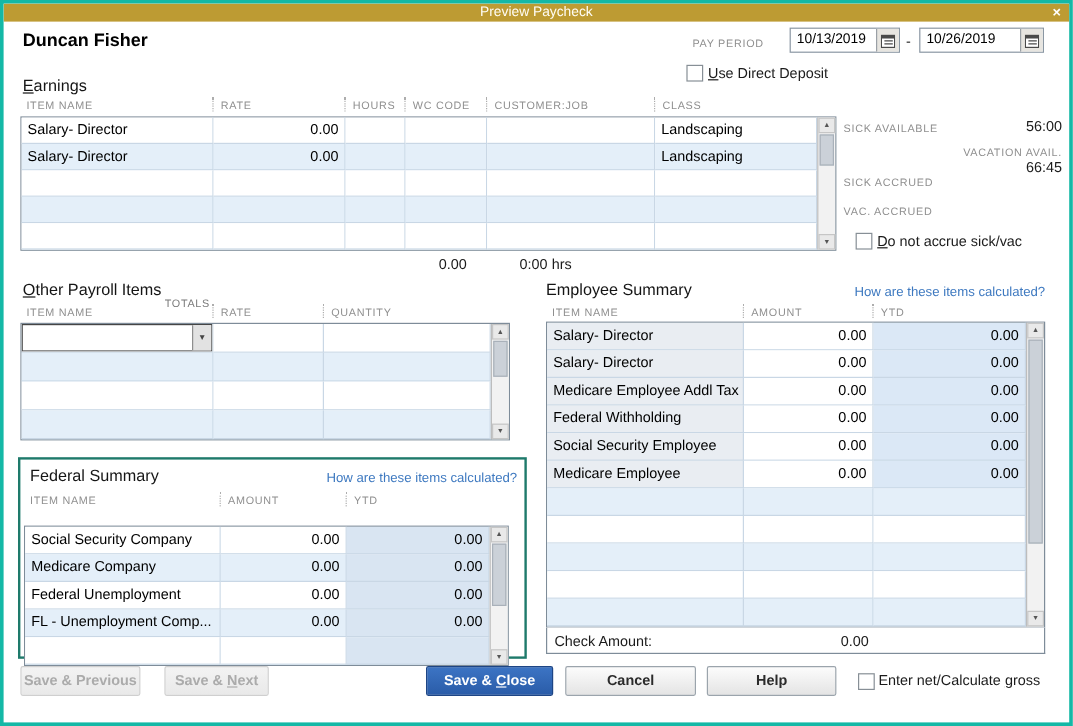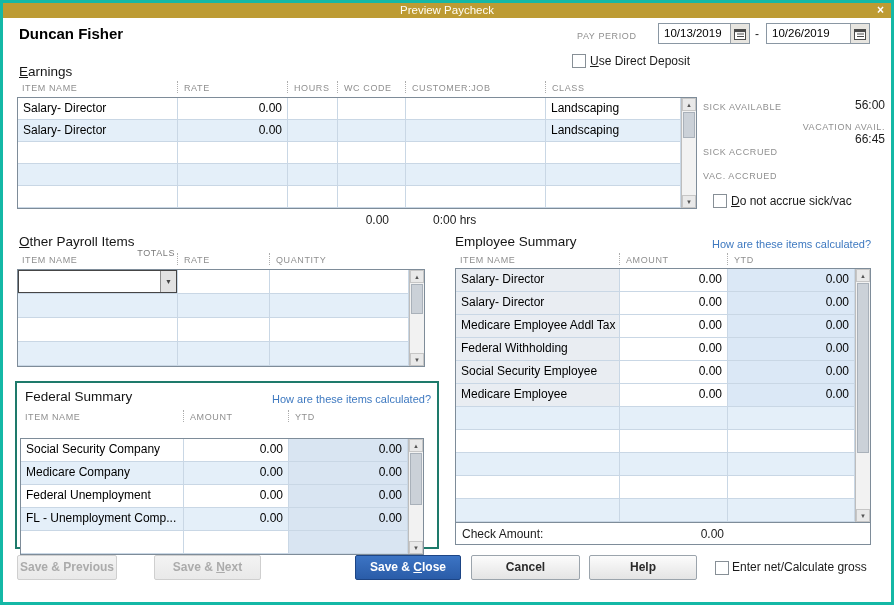--- a/index.html
+++ b/index.html
@@ -353,20 +353,20 @@
         <div class="sb-btn">▲</div>
         <div class="sb-track">
             <div class="sb-thumb th-c"></div>
           </div>
         <div class="sb-btn">▼</div>
       </div>
     </div>
   </div>
 
   <div class="btn disabled" style="left:14px;top:552px;width:100px;">Save &amp; Previous</div>
-  <div class="btn disabled" style="left:151px;top:552px;width:107px;"><span>Save &amp; </span><span class="u">N</span><span>ext</span></div>
+  <div class="btn disabled" style="left:134px;top:552px;width:87px;"><span>Save &amp; </span><span class="u">N</span><span>ext</span></div>
   <div class="btn primary" style="left:352px;top:552px;width:106px;"><span>Save &amp; </span><span class="u">C</span><span>lose</span></div>
   <div class="btn" style="left:468px;top:552px;width:109px;">Cancel</div>
   <div class="btn" style="left:586px;top:552px;width:108px;">Help</div>
   <span class="abs checkbox" style="left:712px;top:558px;"></span>
   <span class="abs label12" style="left:729px;top:557px;"><span>Enter net/Calculate </span><span class="u">g</span><span>ross</span></span>
 
 </div>
 
 </body></html>

